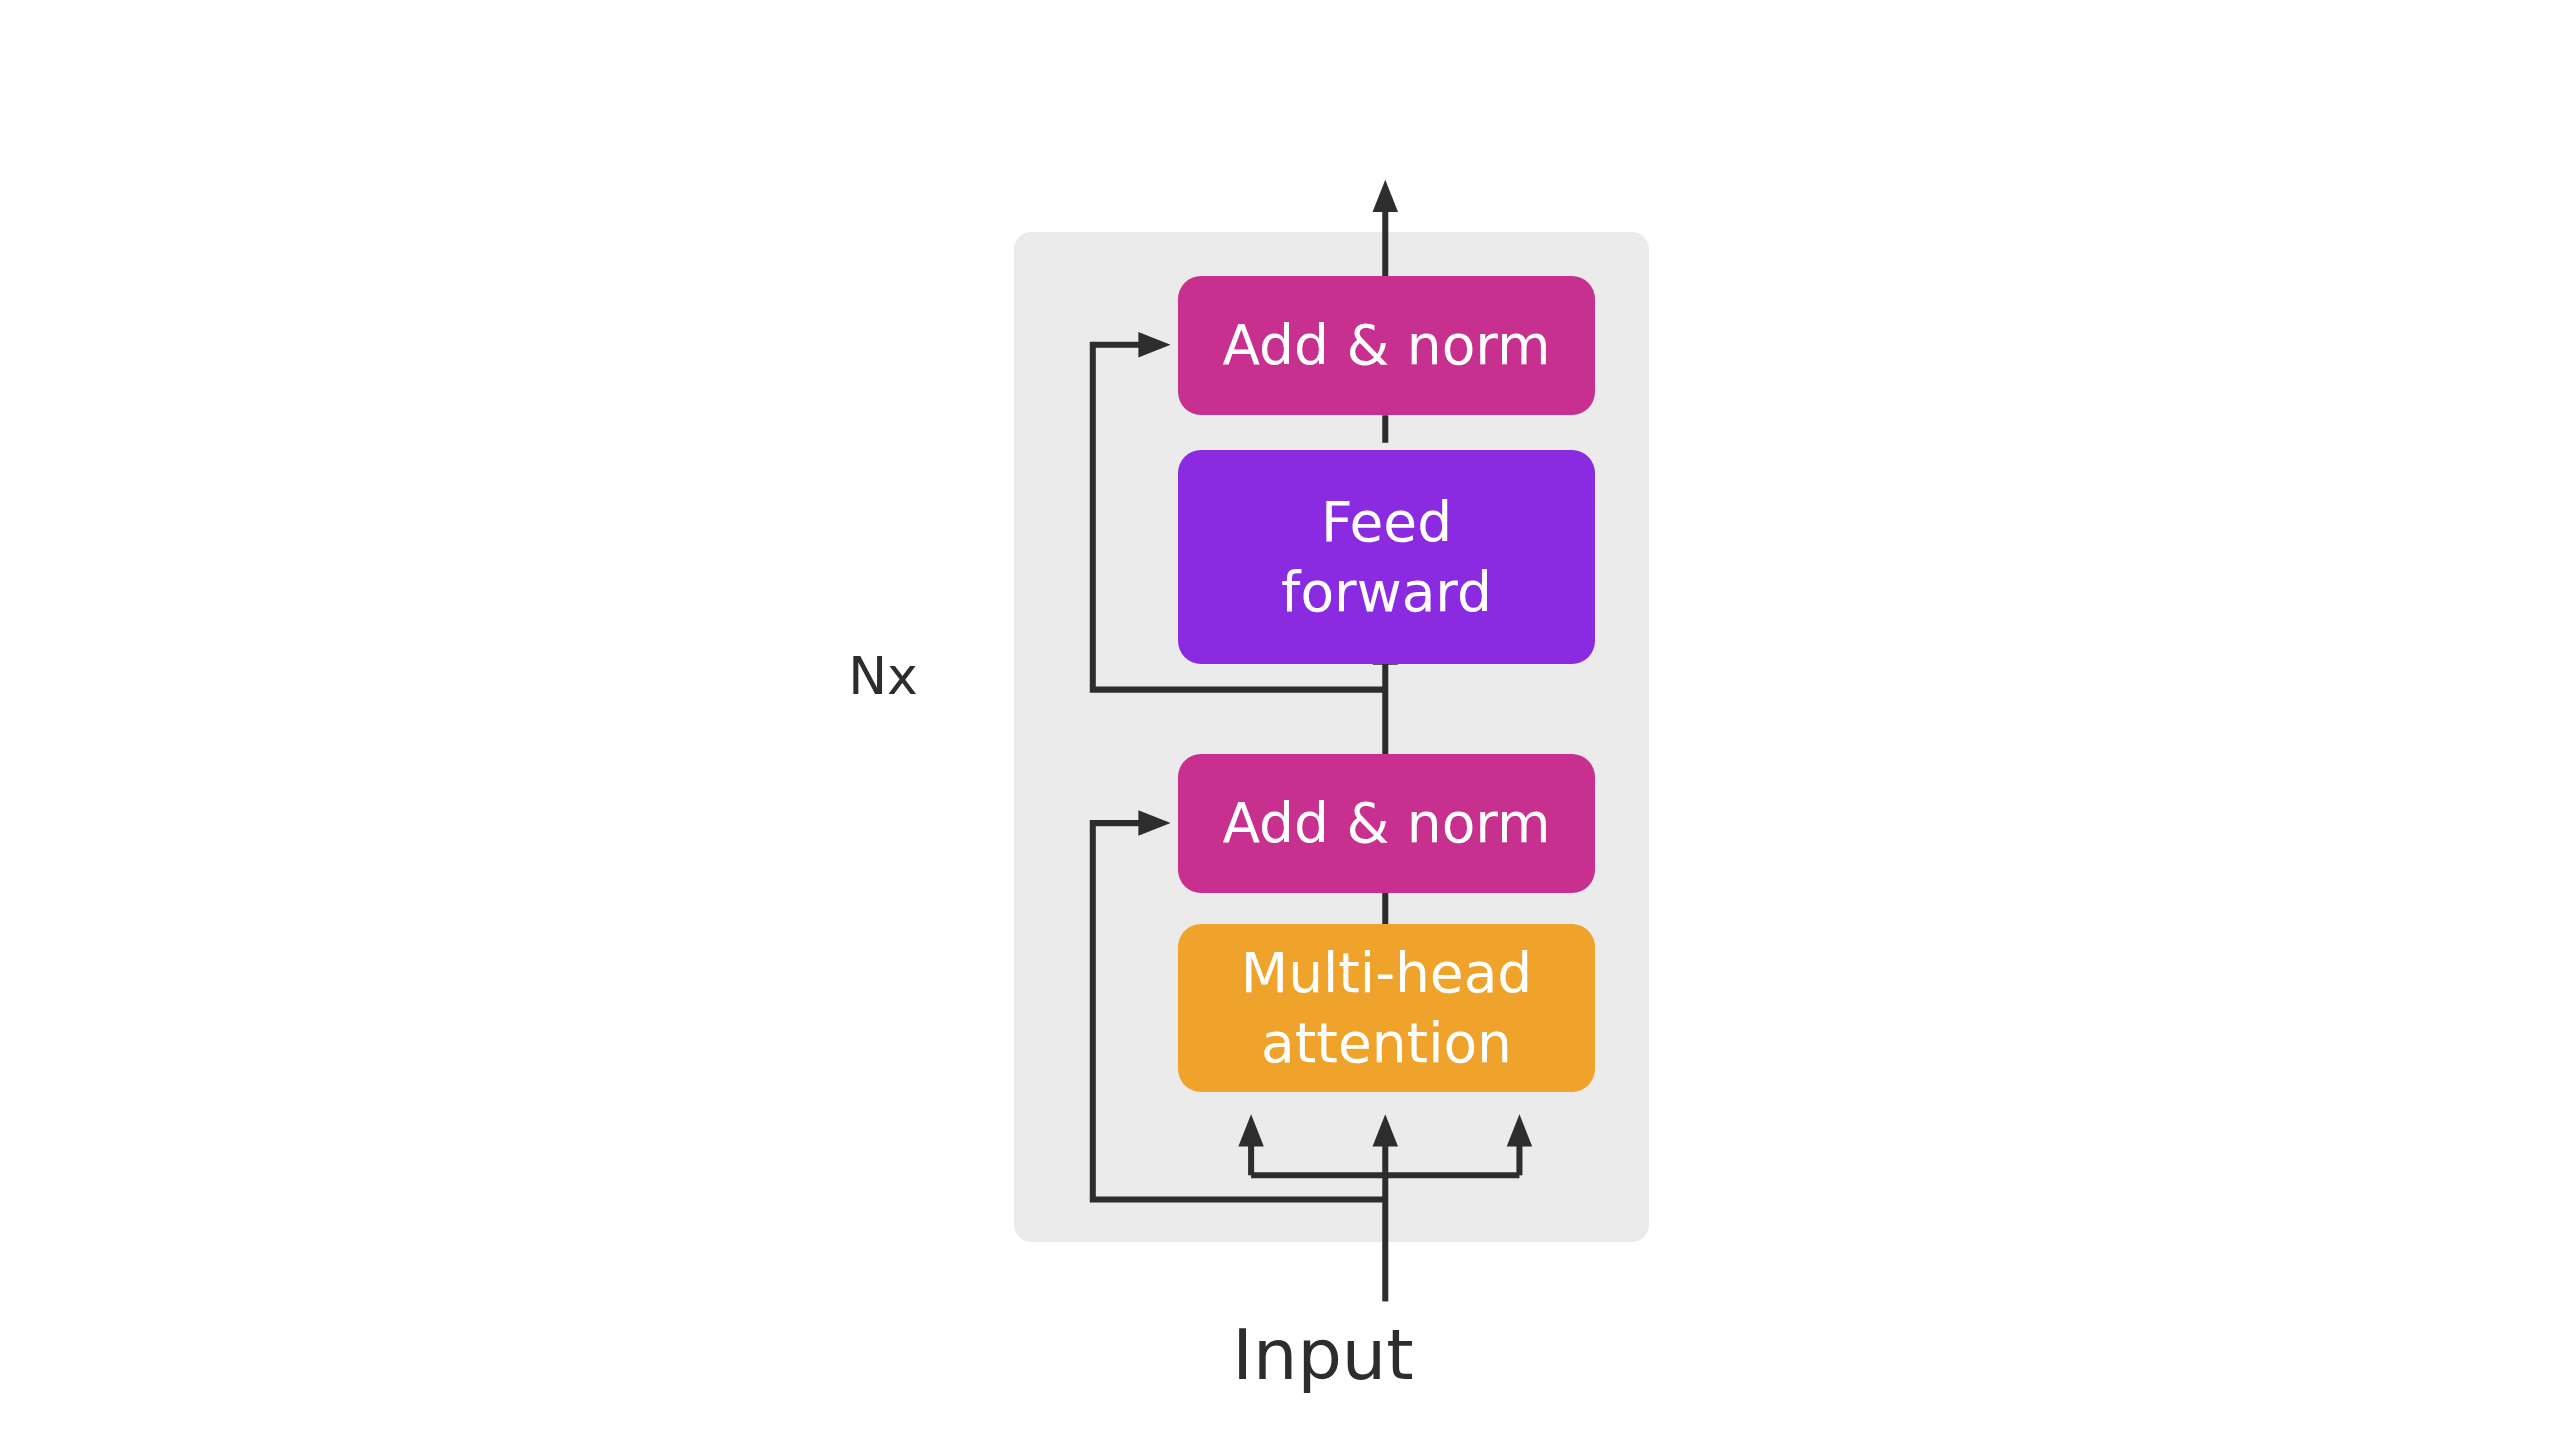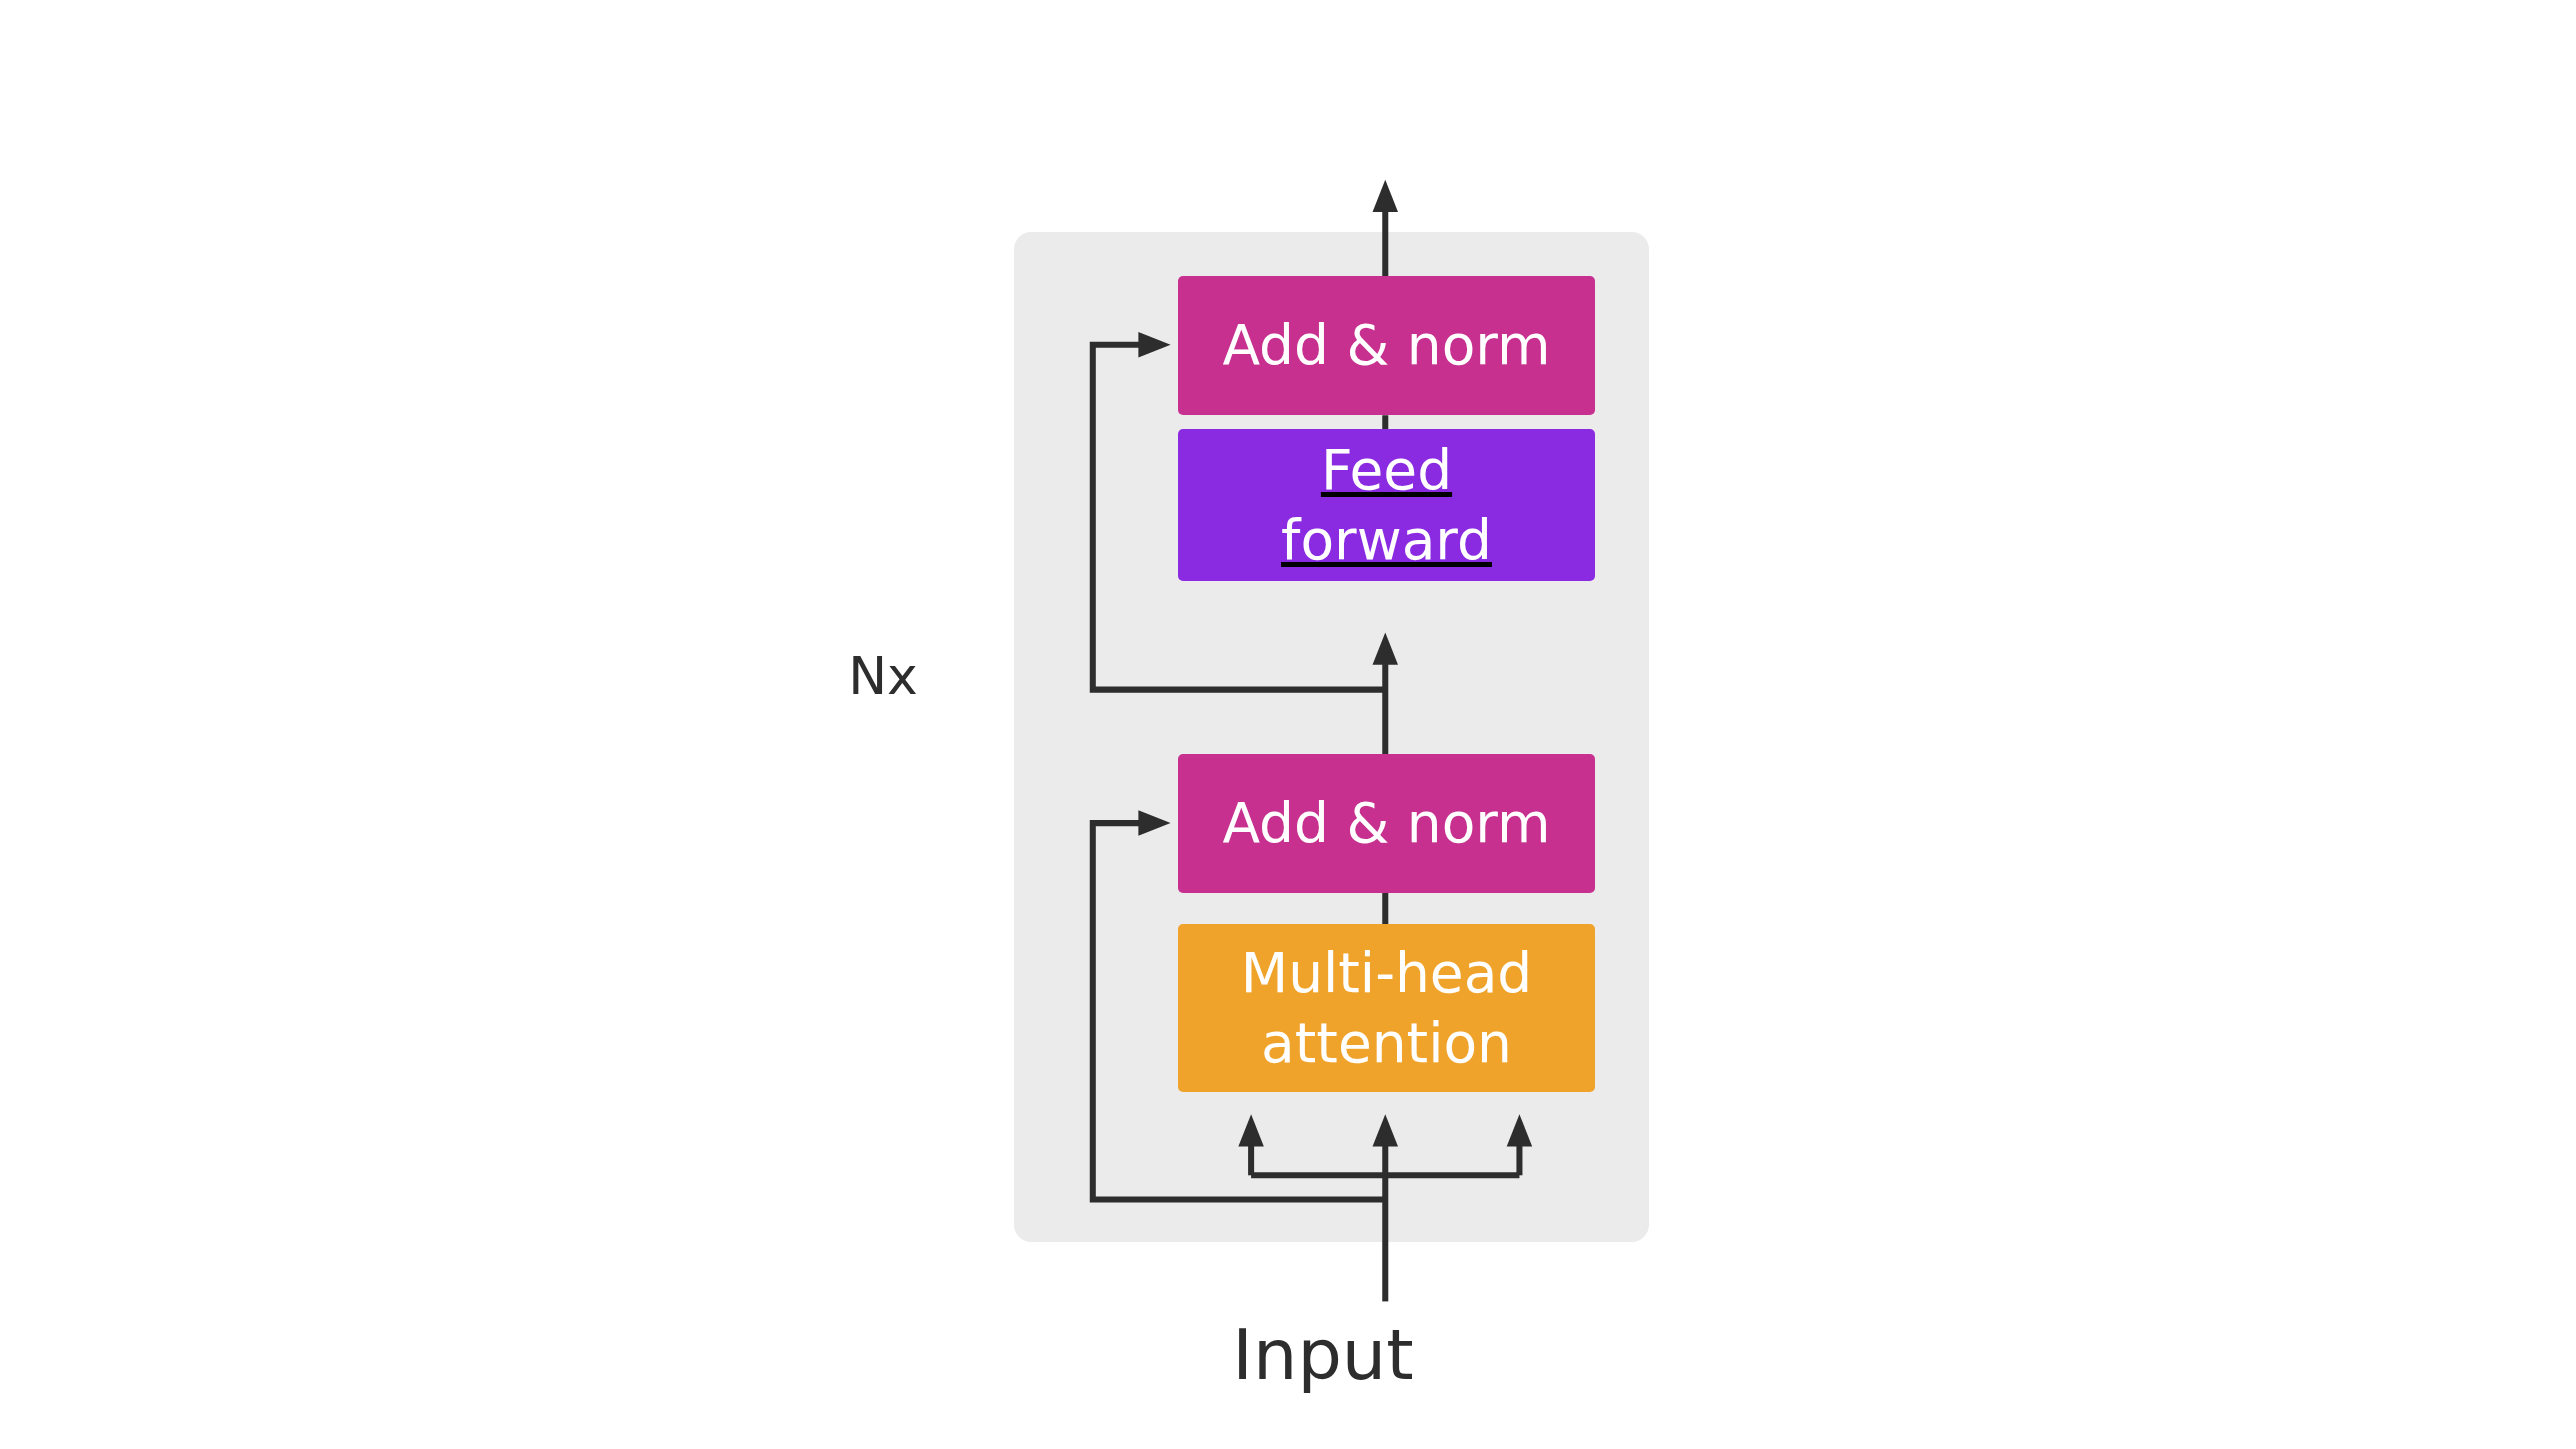--- a/index.html
+++ b/index.html
@@ -38,34 +38,34 @@
     stroke-linejoin: miter;
   }
   .connectors polygon {
     fill: var(--line, #2d2d2d);
     stroke: none;
   }
   .block {
     position: absolute;
     left: 1178px;
     width: 417px;
-    border-radius: 5px;
+    border-radius: 23px;
     display: flex;
     align-items: center;
     justify-content: center;
     text-align: center;
   }
   .block .block-label {
     color: var(--box_text, #ffffff);
     font-size: 55px;
     line-height: 1.28;
     white-space: pre-line;
   }
   .block-add-norm-top    { top: 276px;  height: 139px; }
-  .block-feed-forward    { top: 429px;  height: 152px; text-decoration: underline; }
+  .block-feed-forward    { top: 450px;  height: 214px; }
   .block-add-norm-bottom { top: 754px; height: 139px; }
   .block-attention       { top: 924px; height: 168px; }
   .io-label {
     position: absolute;
     transform: translateX(-50%);
     color: var(--label_text, #2d2d2d);
     font-size: 70px;
     line-height: 1;
     white-space: nowrap;
   }

